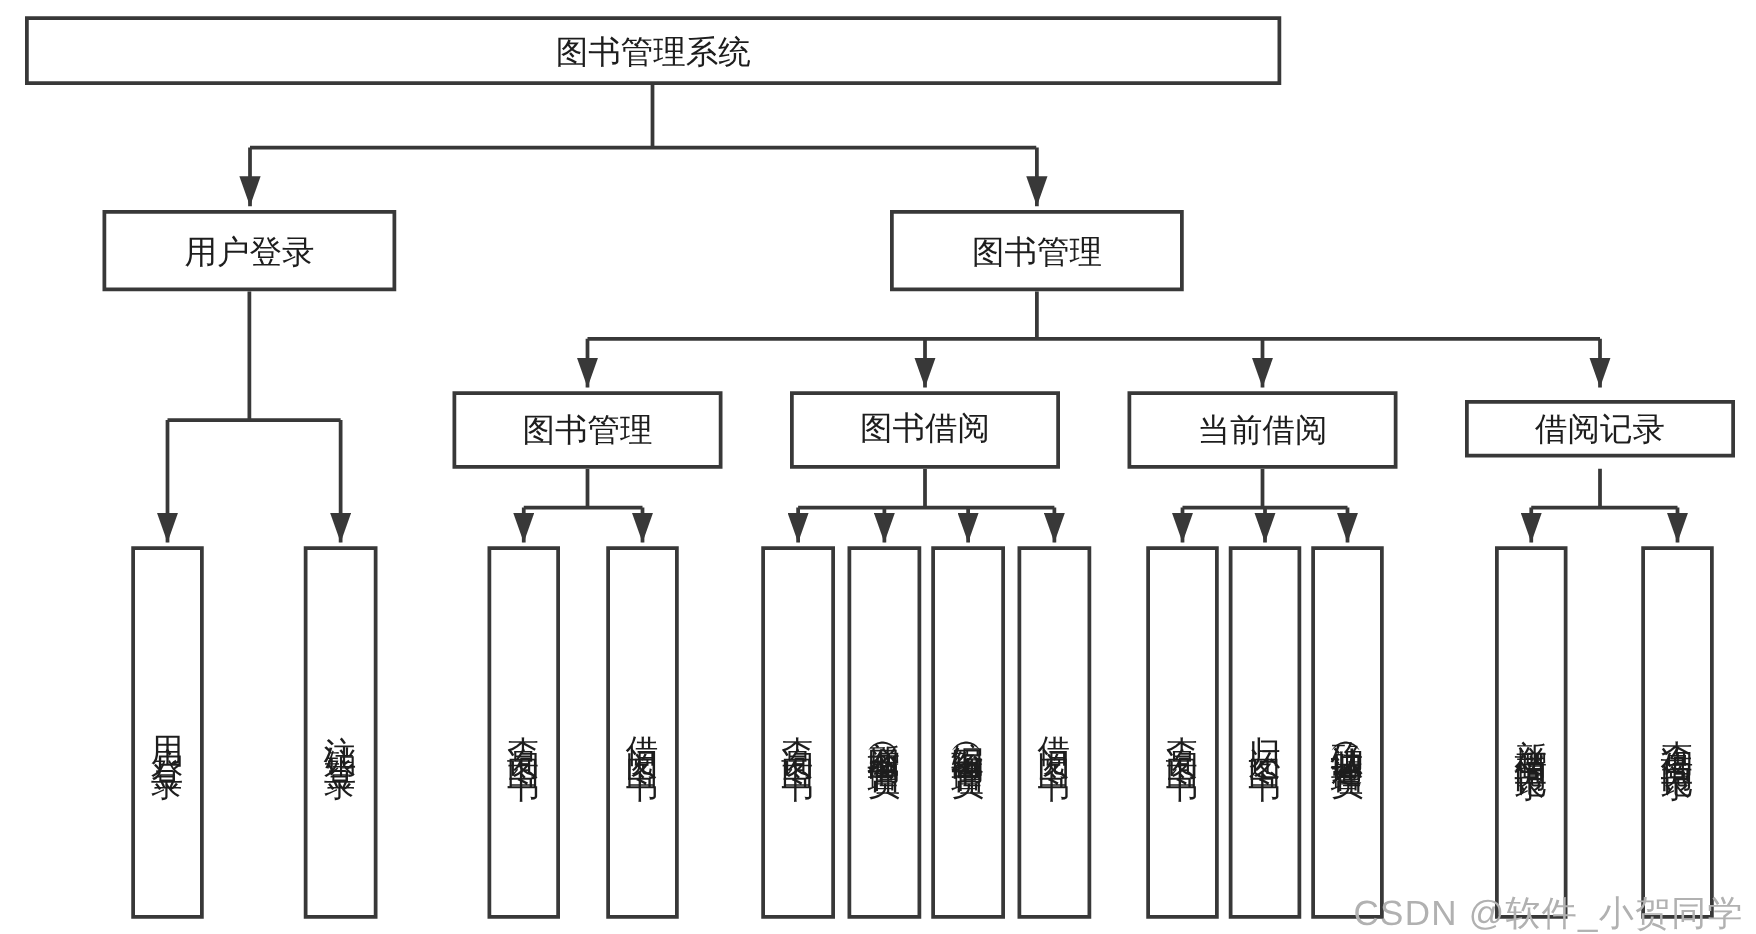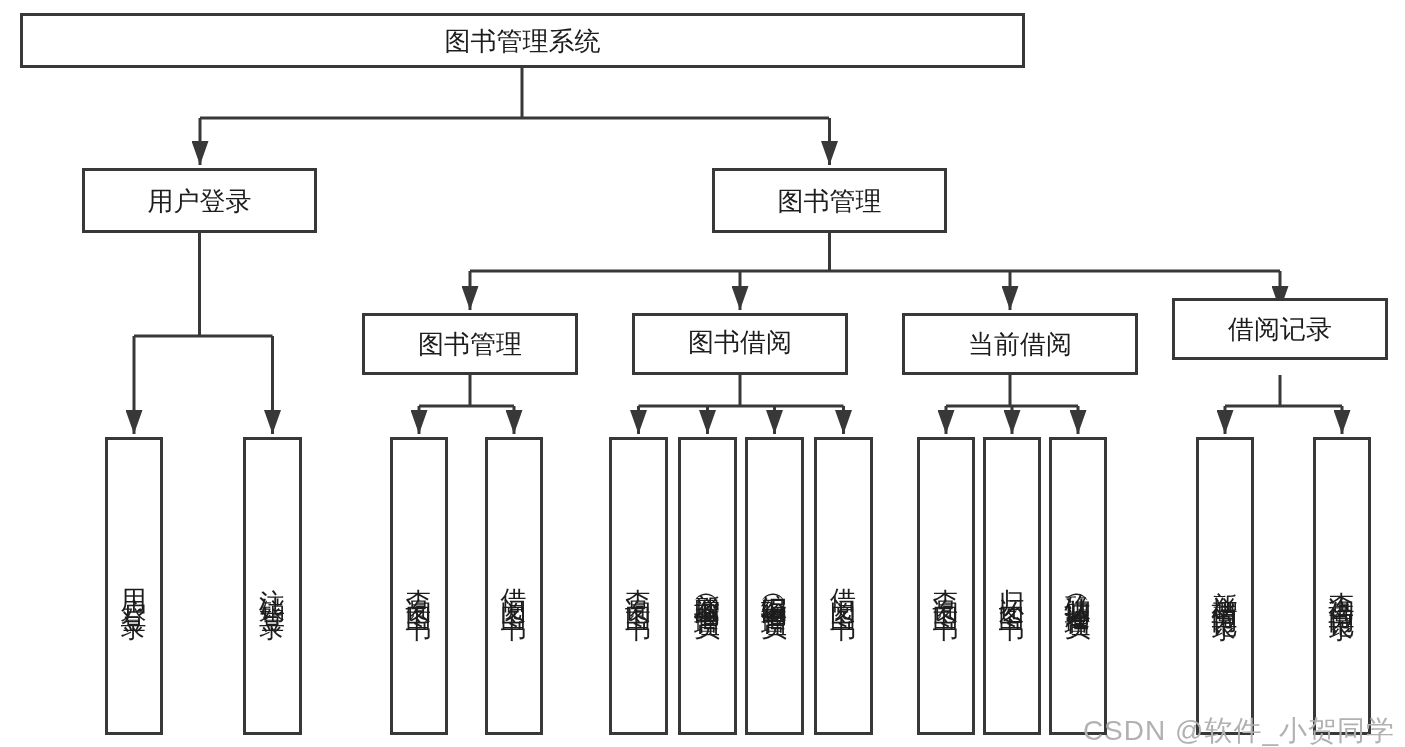--- a/index.html
+++ b/index.html
@@ -102,24 +102,24 @@
   <div class="node" style="left:712px; top:168px; width:235px; height:65px;">
     <span>图书管理</span>
   </div>
 
   <div class="node" style="left:362px; top:313px; width:216px; height:62px;">
     <span>图书管理</span>
   </div>
   <div class="node" style="left:632px; top:313px; width:216px; height:62px;font-family:Liberation Mono, monospace;">
     <span>图书借阅</span>
   </div>
-  <div class="node" style="left:902px; top:313px; width:236px; height:62px;">
+  <div class="node" style="left:902px; top:313px; width:216px; height:62px;">
     <span>当前借阅</span>
   </div>
-  <div class="node" style="left:1172px; top:298px; width:216px; height:62px;">
+  <div class="node" style="left:1172px; top:320px; width:216px; height:46px;">
     <span>借阅记录</span>
   </div>
 
   <div class="node vnode" style="left:105px; top:437px; width:58px; height:298px;">
     <span class="sp4">用户登录</span>
   </div>
   <div class="node vnode" style="left:243px; top:437px; width:59px; height:298px;">
     <span class="sp4">注销登录</span>
   </div>
 

